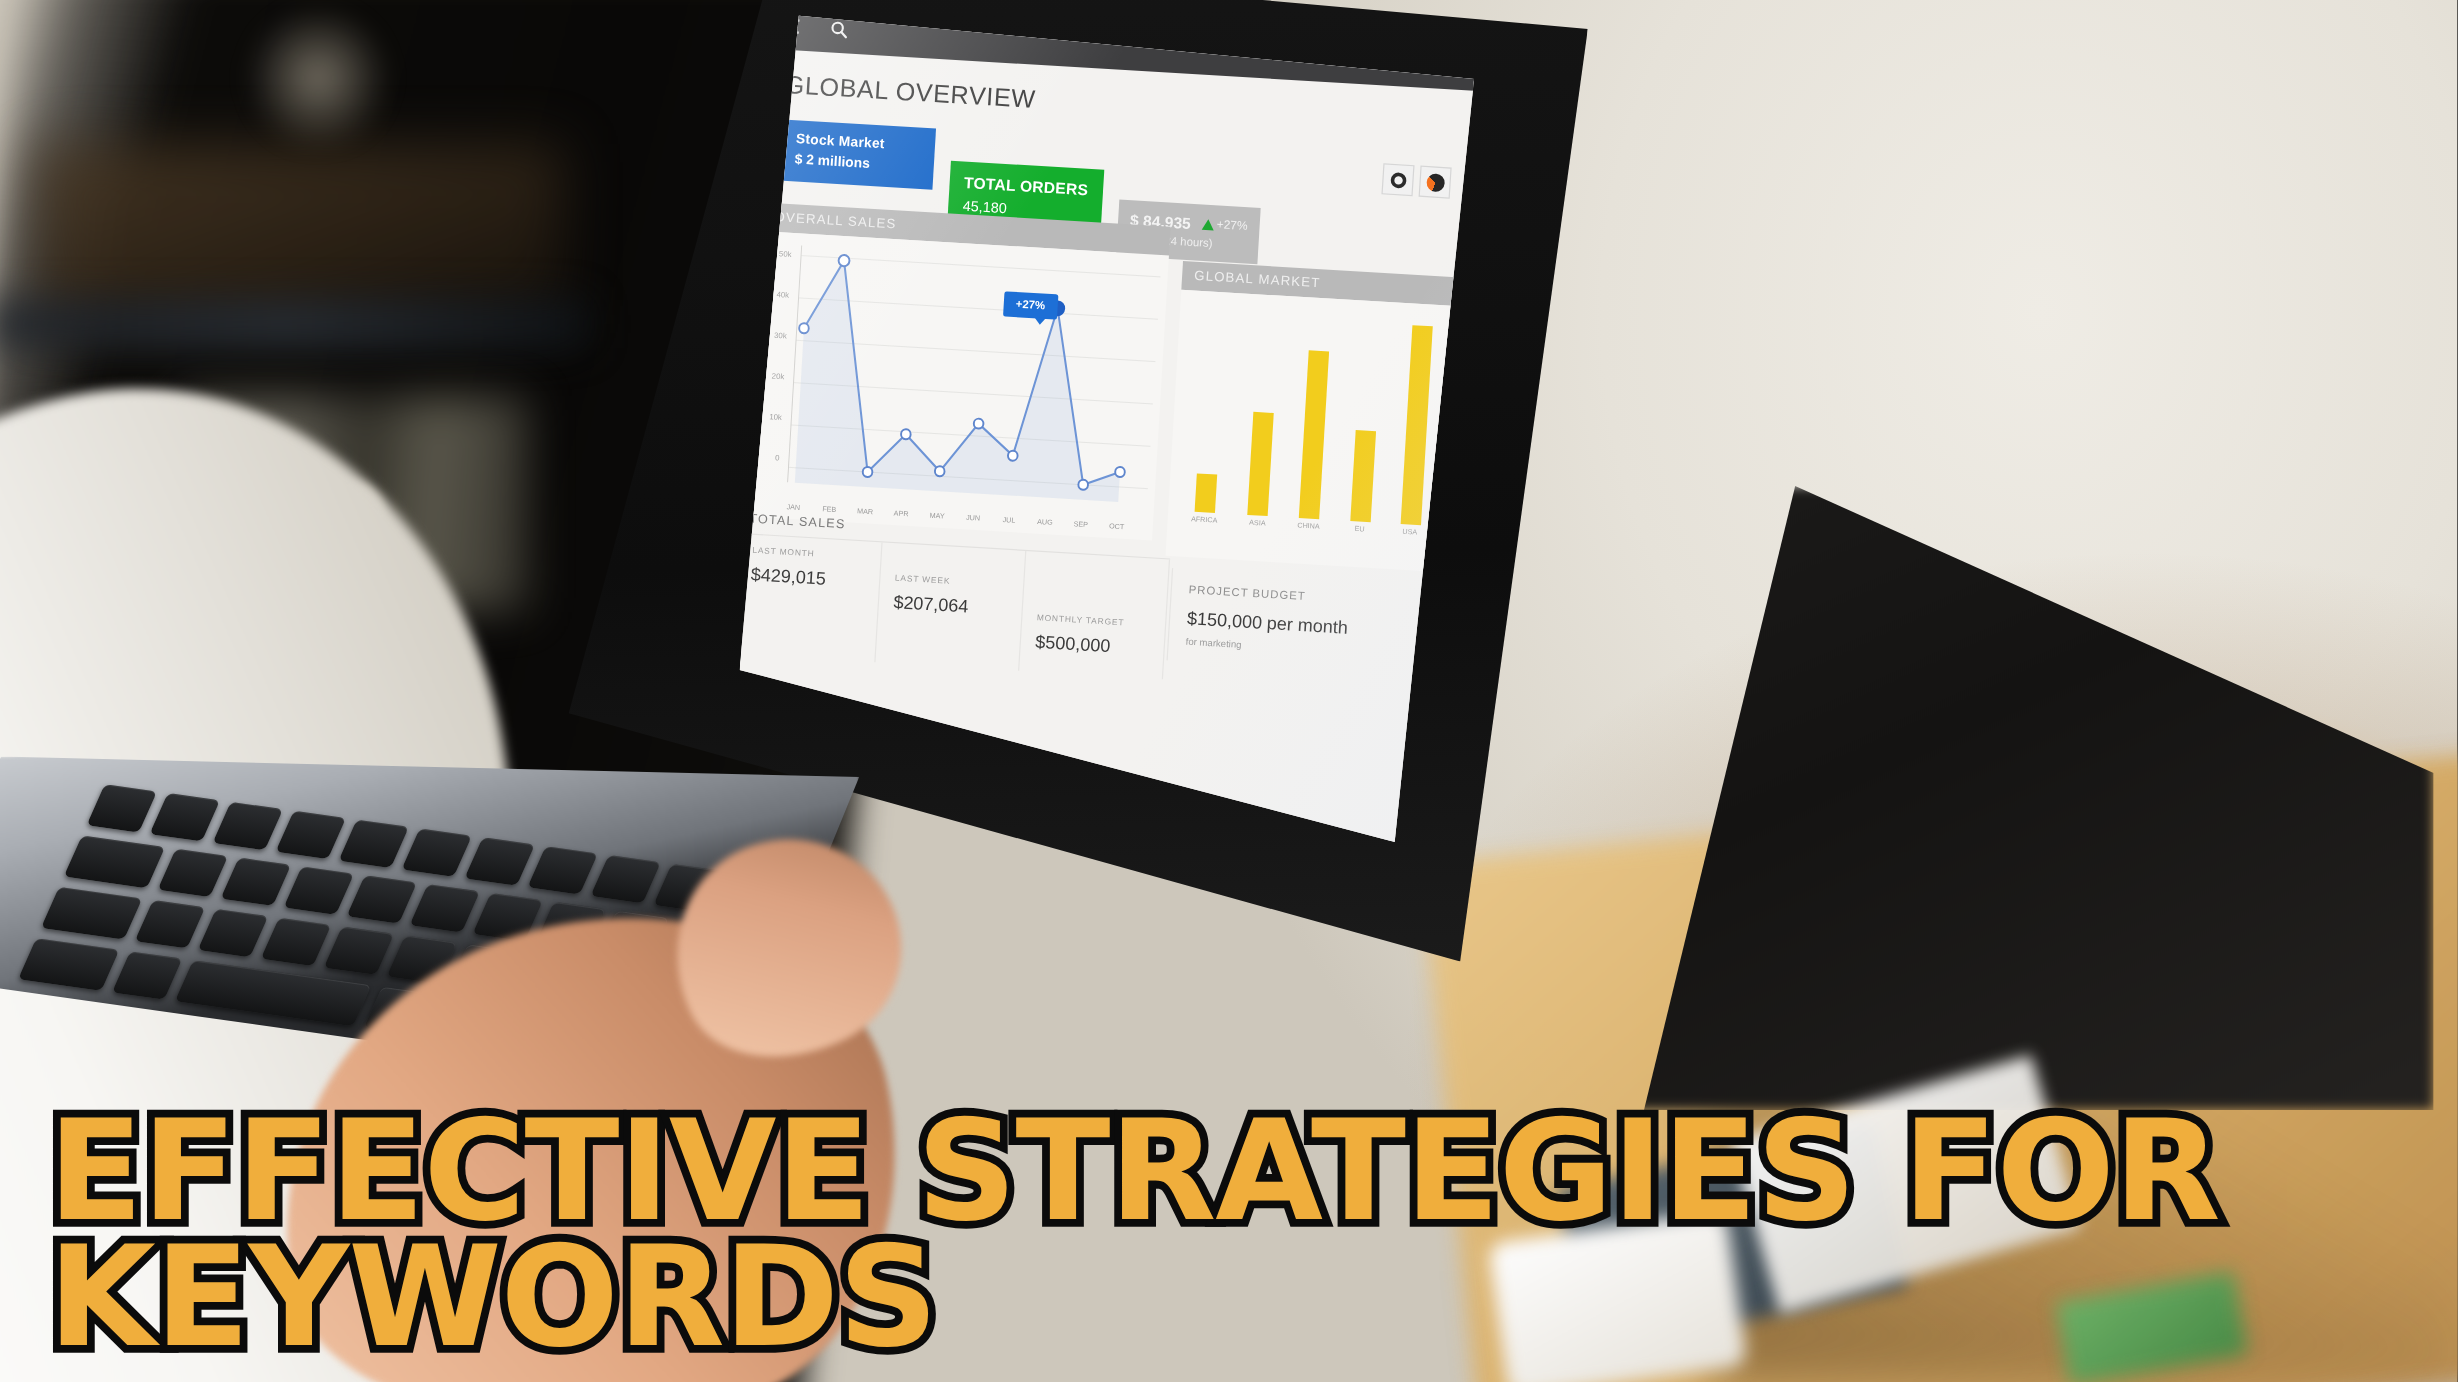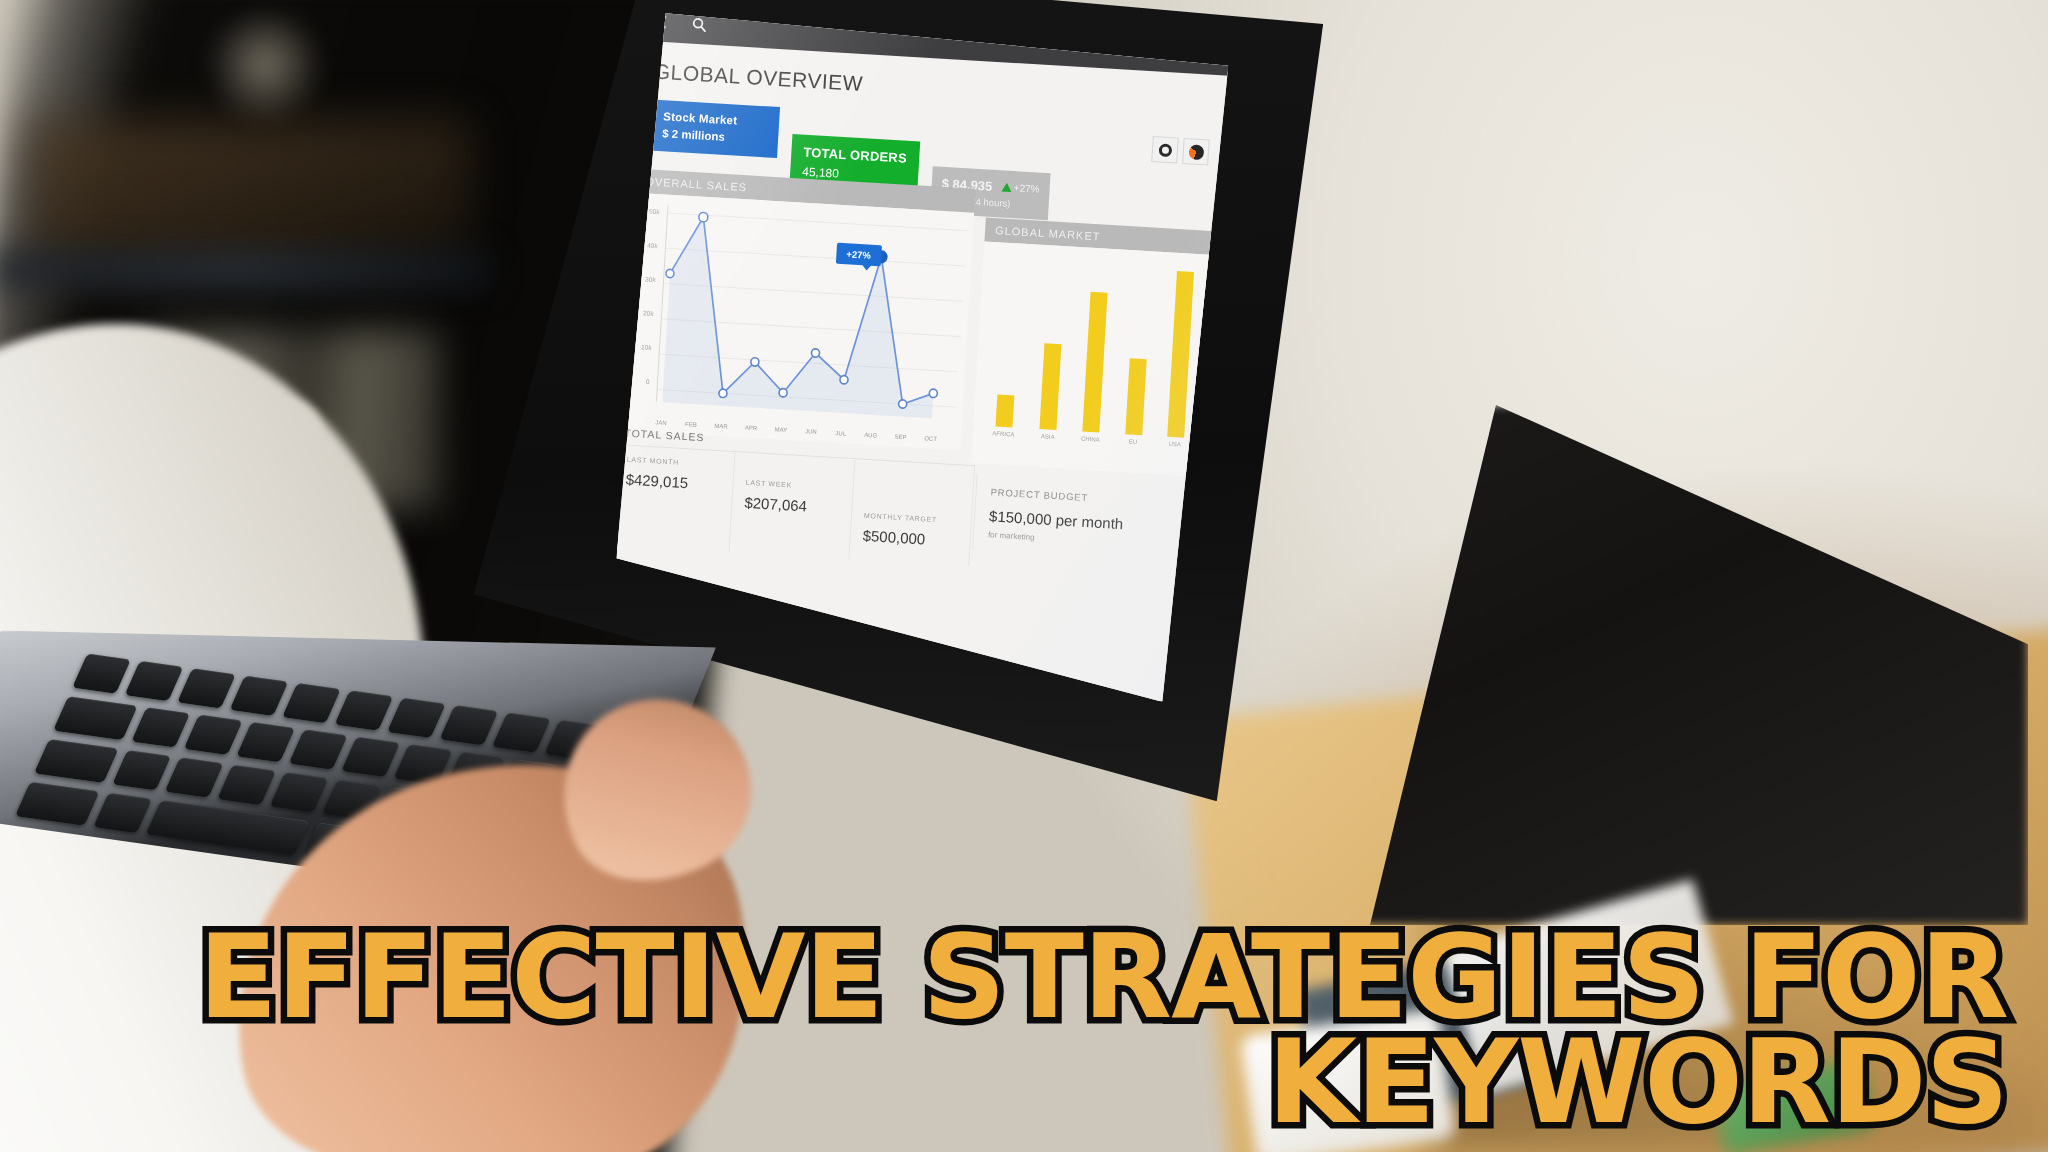--- a/index.html
+++ b/index.html
@@ -428,21 +428,21 @@
   .chip .swirl {
     width: 15px; height: 15px; border-radius: 50%;
     background: conic-gradient(from 200deg, #f4711f 0deg 110deg, #262626 110deg 360deg);
   }
 
   
   .headline {
     position: absolute;
     left: 0; right: 0;
     bottom: 18px;
-    text-align: right;
+    text-align: left;
     z-index: 60;
     padding: 0 40px;
   }
   .headline .line {
     display: block;
     font-family: "DejaVu Sans", sans-serif;
     font-weight: bold;
     font-style: normal;
     font-size: 116px;
     line-height: 0.90;

